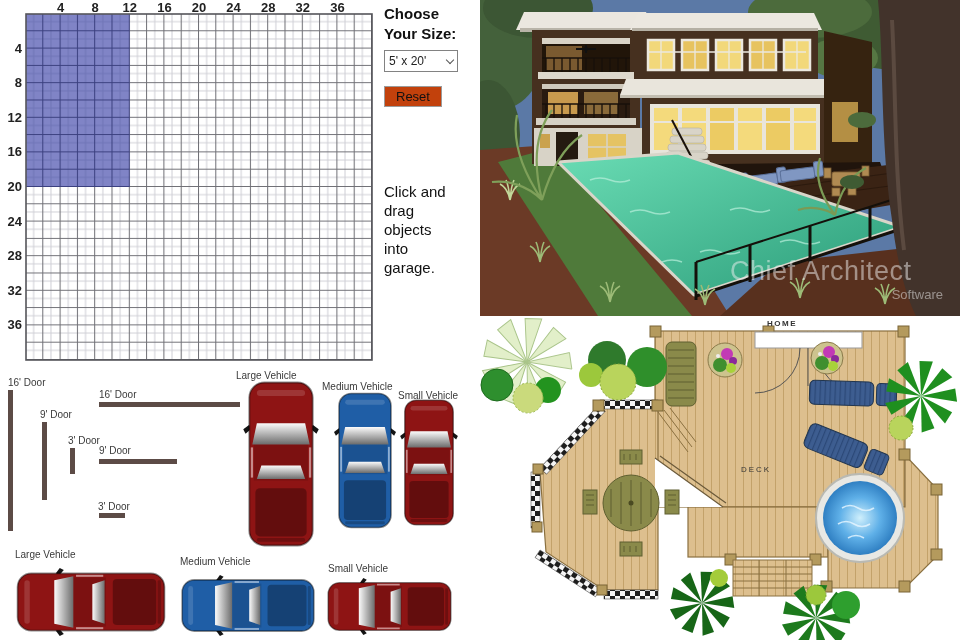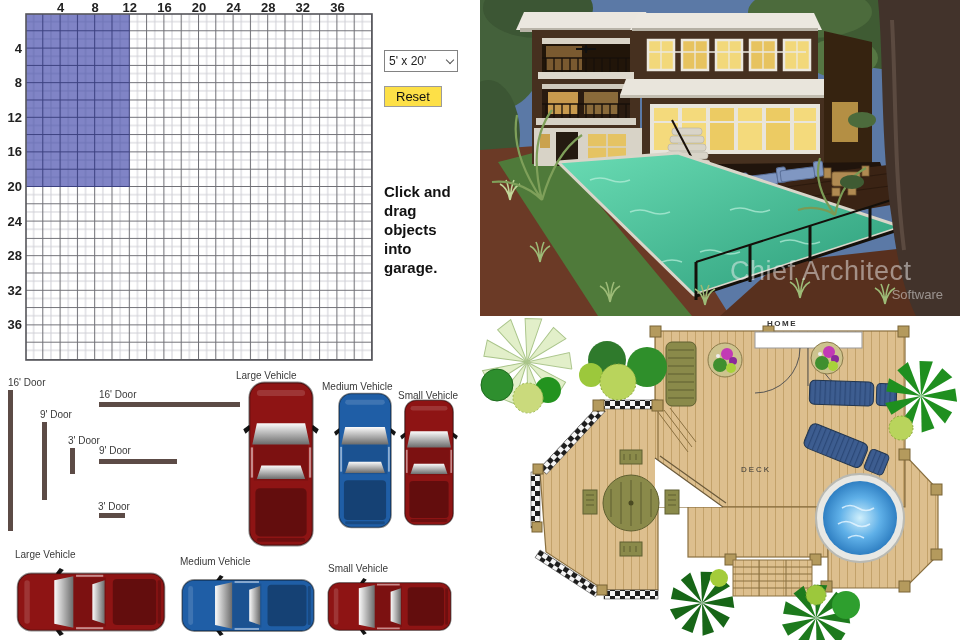--- a/index.html
+++ b/index.html
@@ -10,22 +10,22 @@
   .grid-svg{position:absolute;left:25px;top:13px;}
   .col-label{position:absolute;top:0;transform:translateX(-50%);font-size:13px;font-weight:700;color:#222;}
   .row-label{position:absolute;right:0;transform:translateY(-55%);font-size:13px;font-weight:700;color:#222;}
   #col-labels{position:absolute;left:0;top:0;width:480px;height:13px;}
   #row-labels{position:absolute;left:0;top:0;width:22px;height:640px;}
   .size-heading{position:absolute;left:384px;top:4px;width:86px;font-size:15px;font-weight:700;color:#111;line-height:1.3;margin:0;}
   .size-select{position:absolute;left:384px;top:50px;width:64px;height:20px;border:1px solid #828282;background:#fff;
                font-size:12px;color:#222;display:flex;align-items:center;padding:0 4px;gap:4px;cursor:pointer;}
   .size-select .chev{margin-left:auto;border:solid #555;border-width:0 1.5px 1.5px 0;padding:2.5px;transform:rotate(45deg);margin-top:-3px;}
   .reset-btn{position:absolute;left:384px;top:86px;font-family:inherit;font-size:13px;color:#111;
-             background:#fde047;border:1px solid #9b9b9b;padding:2px 11px;cursor:pointer;}
-  .instruction{position:absolute;left:384px;top:183px;width:74px;font-size:15px;font-weight:700;color:#111;line-height:1.26;margin:0;}
+             background:#c2410c;border:1px solid #9b9b9b;padding:2px 11px;cursor:pointer;}
+  .instruction{position:absolute;left:384px;top:183px;width:74px;font-size:15px;font-weight:400;color:#111;line-height:1.26;margin:0;}
   .door-label,.veh-label{position:absolute;font-size:10px;color:#3a3a3a;white-space:nowrap;}
   .door-bar{position:absolute;background:#5c4b46;cursor:grab;}
   .car{position:absolute;cursor:grab;}
   
   .r3d{position:absolute;left:480px;top:0;}
   .deck{position:absolute;left:480px;top:316px;}
 </style>
 </head>
 <body>
 
@@ -100,20 +100,21 @@
         <span class="row-label" style="top: 83.2px;">8</span>
         <span class="row-label" style="top: 117.8px;">12</span>
         <span class="row-label" style="top: 152.4px;">16</span>
         <span class="row-label" style="top: 187px;">20</span>
         <span class="row-label" style="top: 221.6px;">24</span>
         <span class="row-label" style="top: 256.2px;">28</span>
         <span class="row-label" style="top: 290.8px;">32</span>
         <span class="row-label" style="top: 325.4px;">36</span>
       </div>
 
+    <h2 class="size-heading">Choose Your Size:</h2>
     <div class="size-select">
       <span>5' x 20'</span>
       <span class="chev"></span>
     </div>
     <button class="reset-btn">Reset</button>
     <p class="instruction">Click and drag objects into garage.</p>
 
     <span class="door-label" style="left:8px;top:377px">16' Door</span>
     <div class="door-bar" style="left:8px;top:390px;width:5px;height:141px"></div>
     <span class="door-label" style="left:40px;top:409px">9' Door</span>

